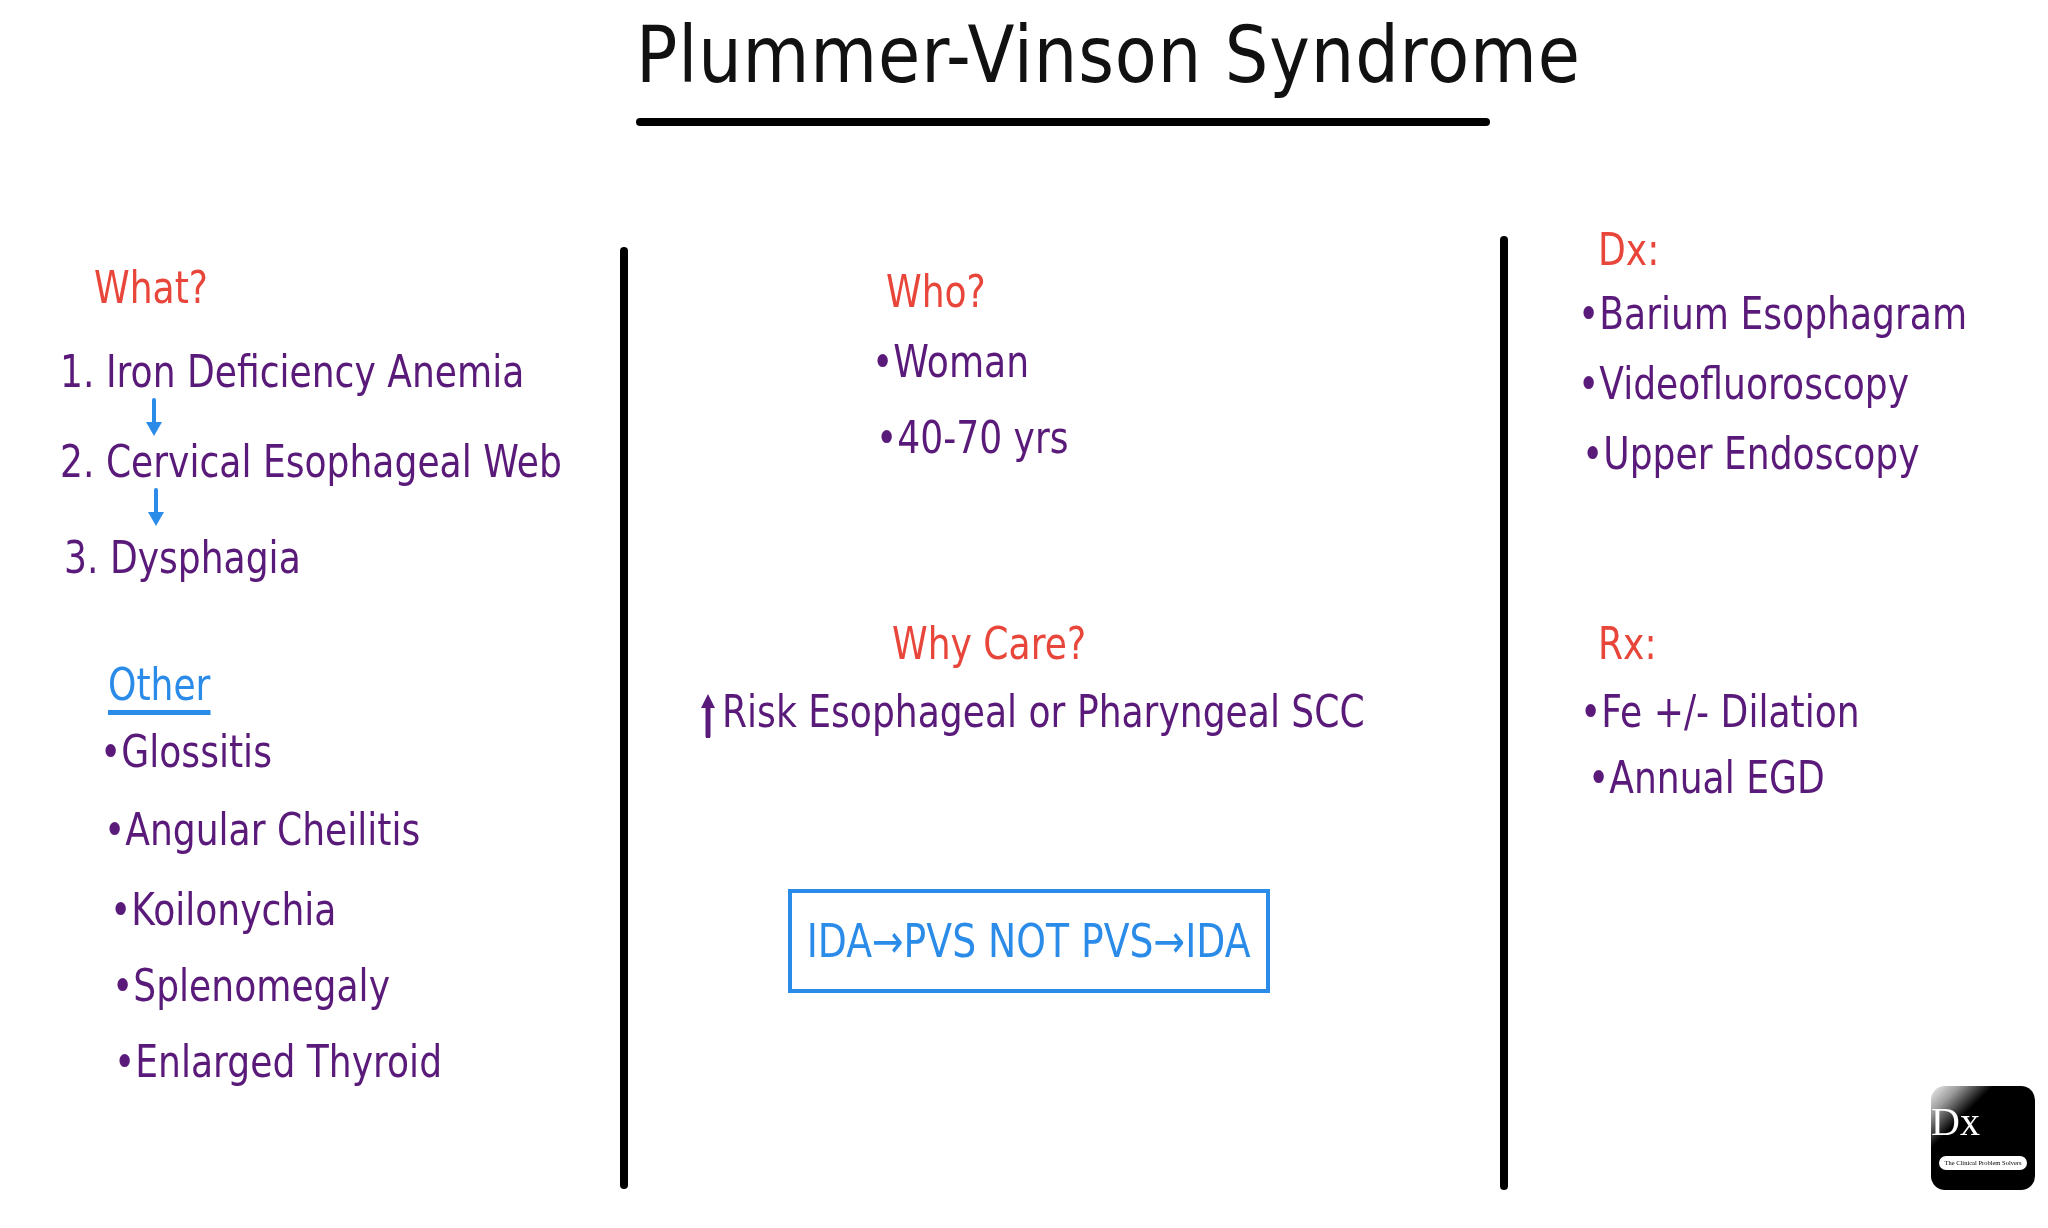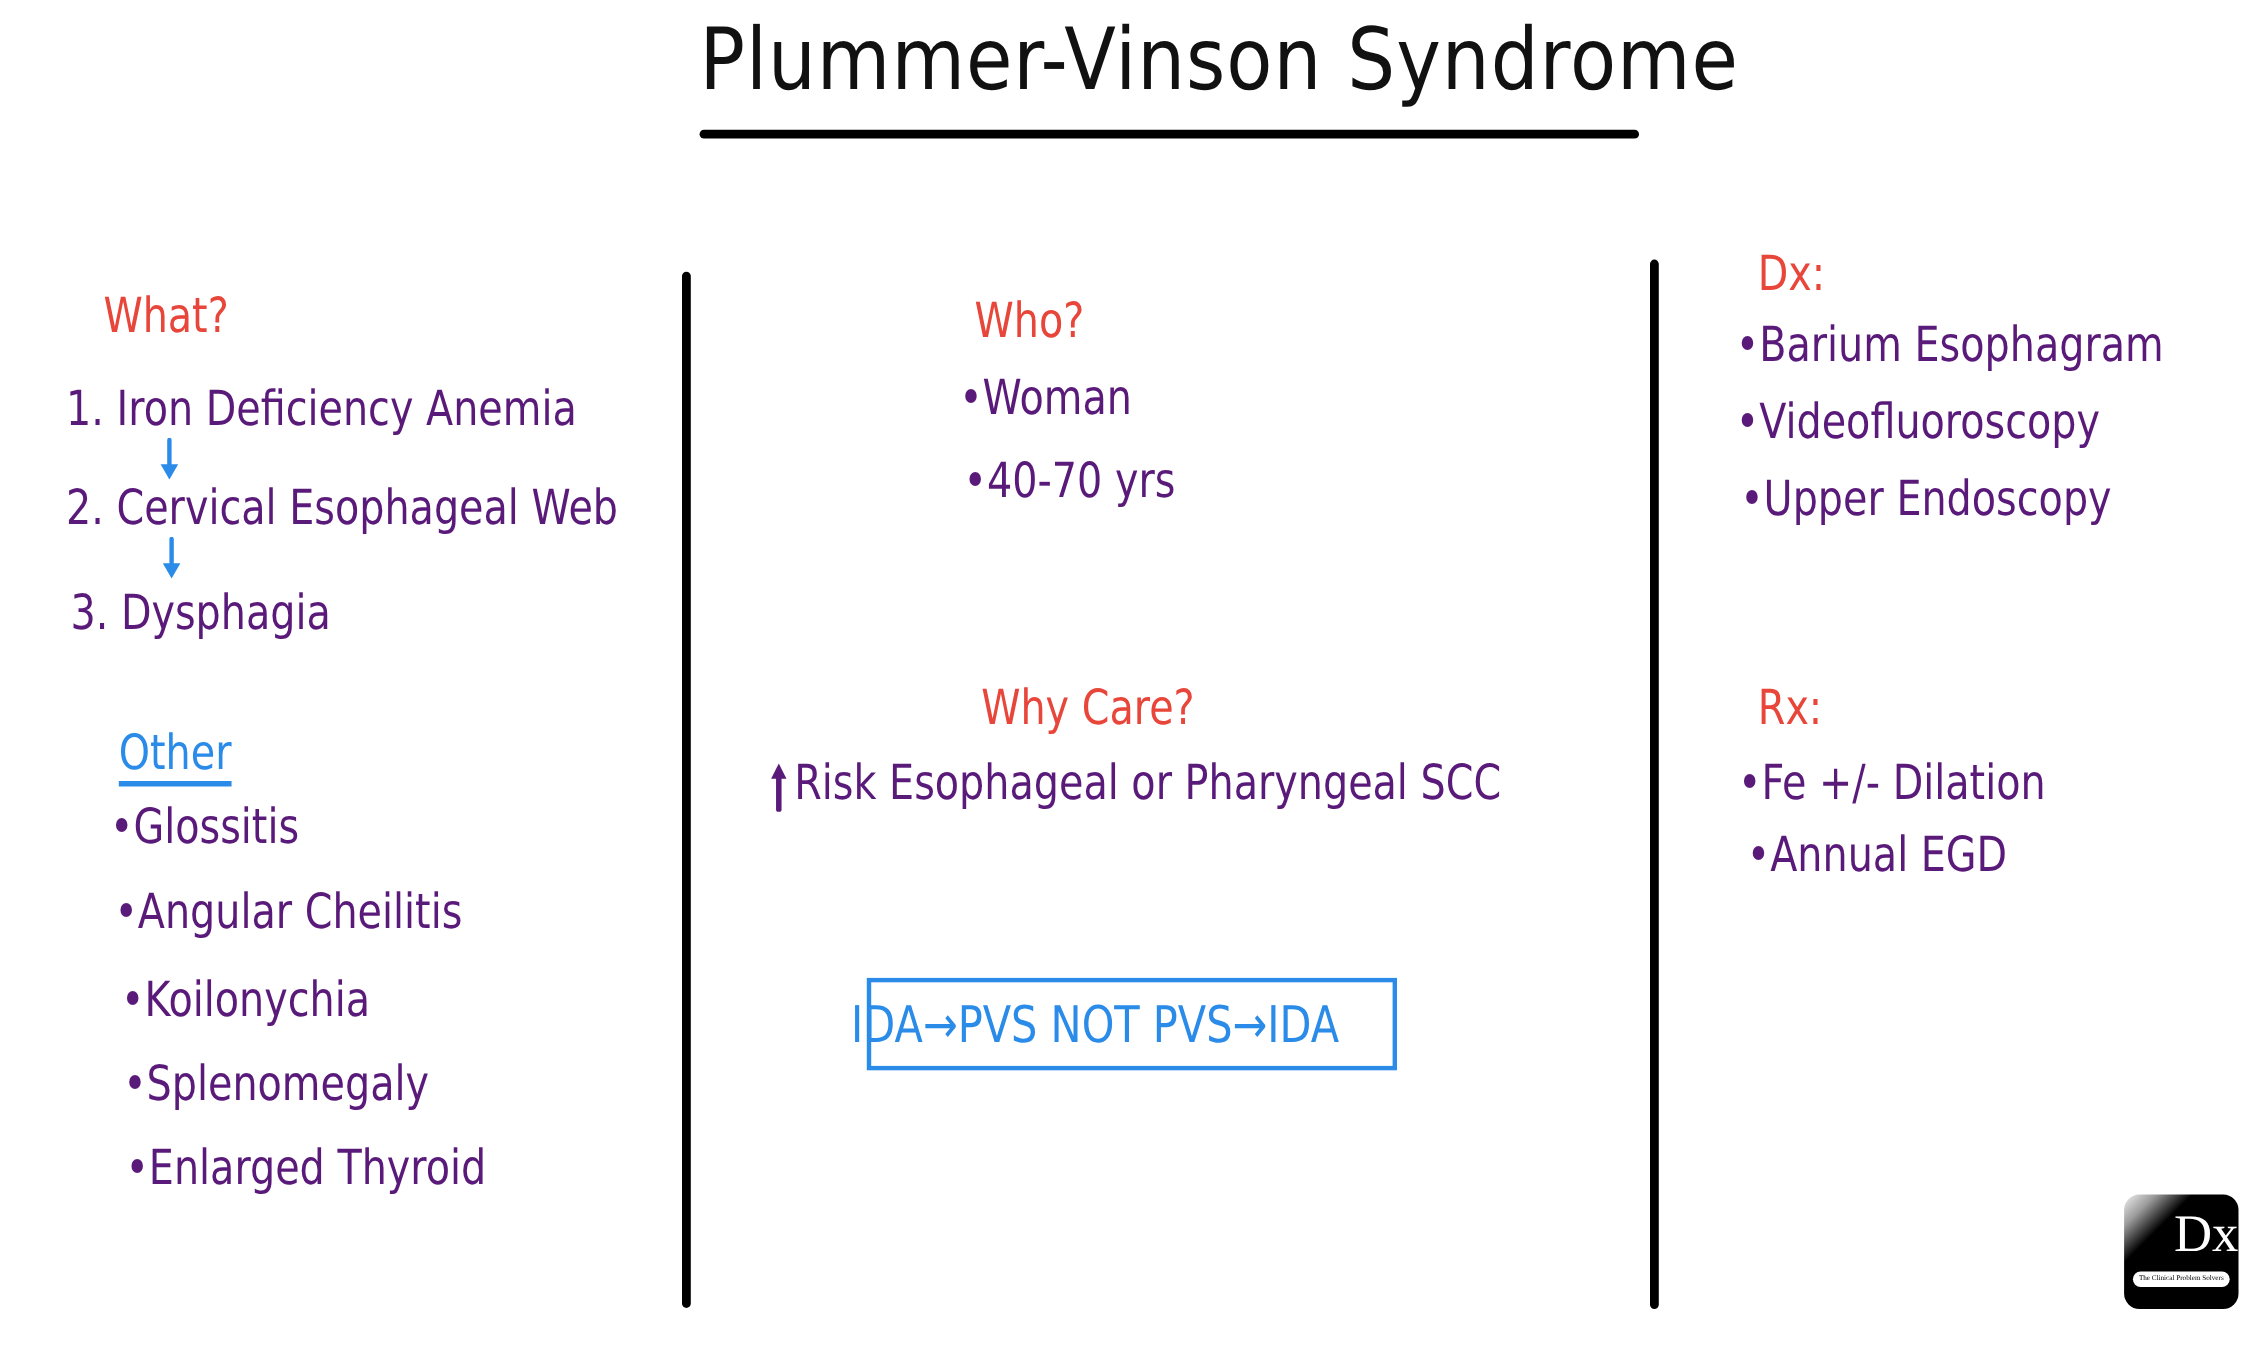--- a/index.html
+++ b/index.html
@@ -55,47 +55,47 @@
       transform-origin: left top;
       border-bottom: 5px solid #2a8be8;
       padding-bottom: 0px;
       line-height: 50px;
     }
     .down-arrow {
       width: 20px; height: 40px;
     }
     .callout {
       left: 788px; top: 889px;
-      width: 482px; height: 84px;
+      width: 482px; height: 104px;
       border: 4px solid #2a8be8;
       box-sizing: border-box;
       display: flex;
       align-items: center;
-      justify-content: flex-end;
+      justify-content: center;
     }
     .callout-text {
       color: #2a8be8;
       font-size: 46px;
       transform: scaleX(0.82);
       white-space: nowrap;
     }
     .logo {
       left: 1931px; top: 1086px;
       width: 104px; height: 104px;
       border-radius: 14px;
       background: linear-gradient(135deg, #f2f2f2 0%, #9a9a9a 14%, #000000 30%, #000000 100%);
       overflow: hidden;
     }
     .logo-dx {
       position: absolute;
       left: 0; right: 0; top: 16px;
-      text-align: right;
+      text-align: left;
       color: #ffffff;
       font-family: "Liberation Serif", serif;
-      font-size: 48px;
+      font-size: 40px;
       line-height: 40px;
     }
     .logo-pill {
       position: absolute;
       left: 8px; right: 8px; top: 70px;
       height: 14px;
       background: #ffffff;
       border-radius: 7px;
       color: #000000;
       font-family: "Liberation Serif", serif;

